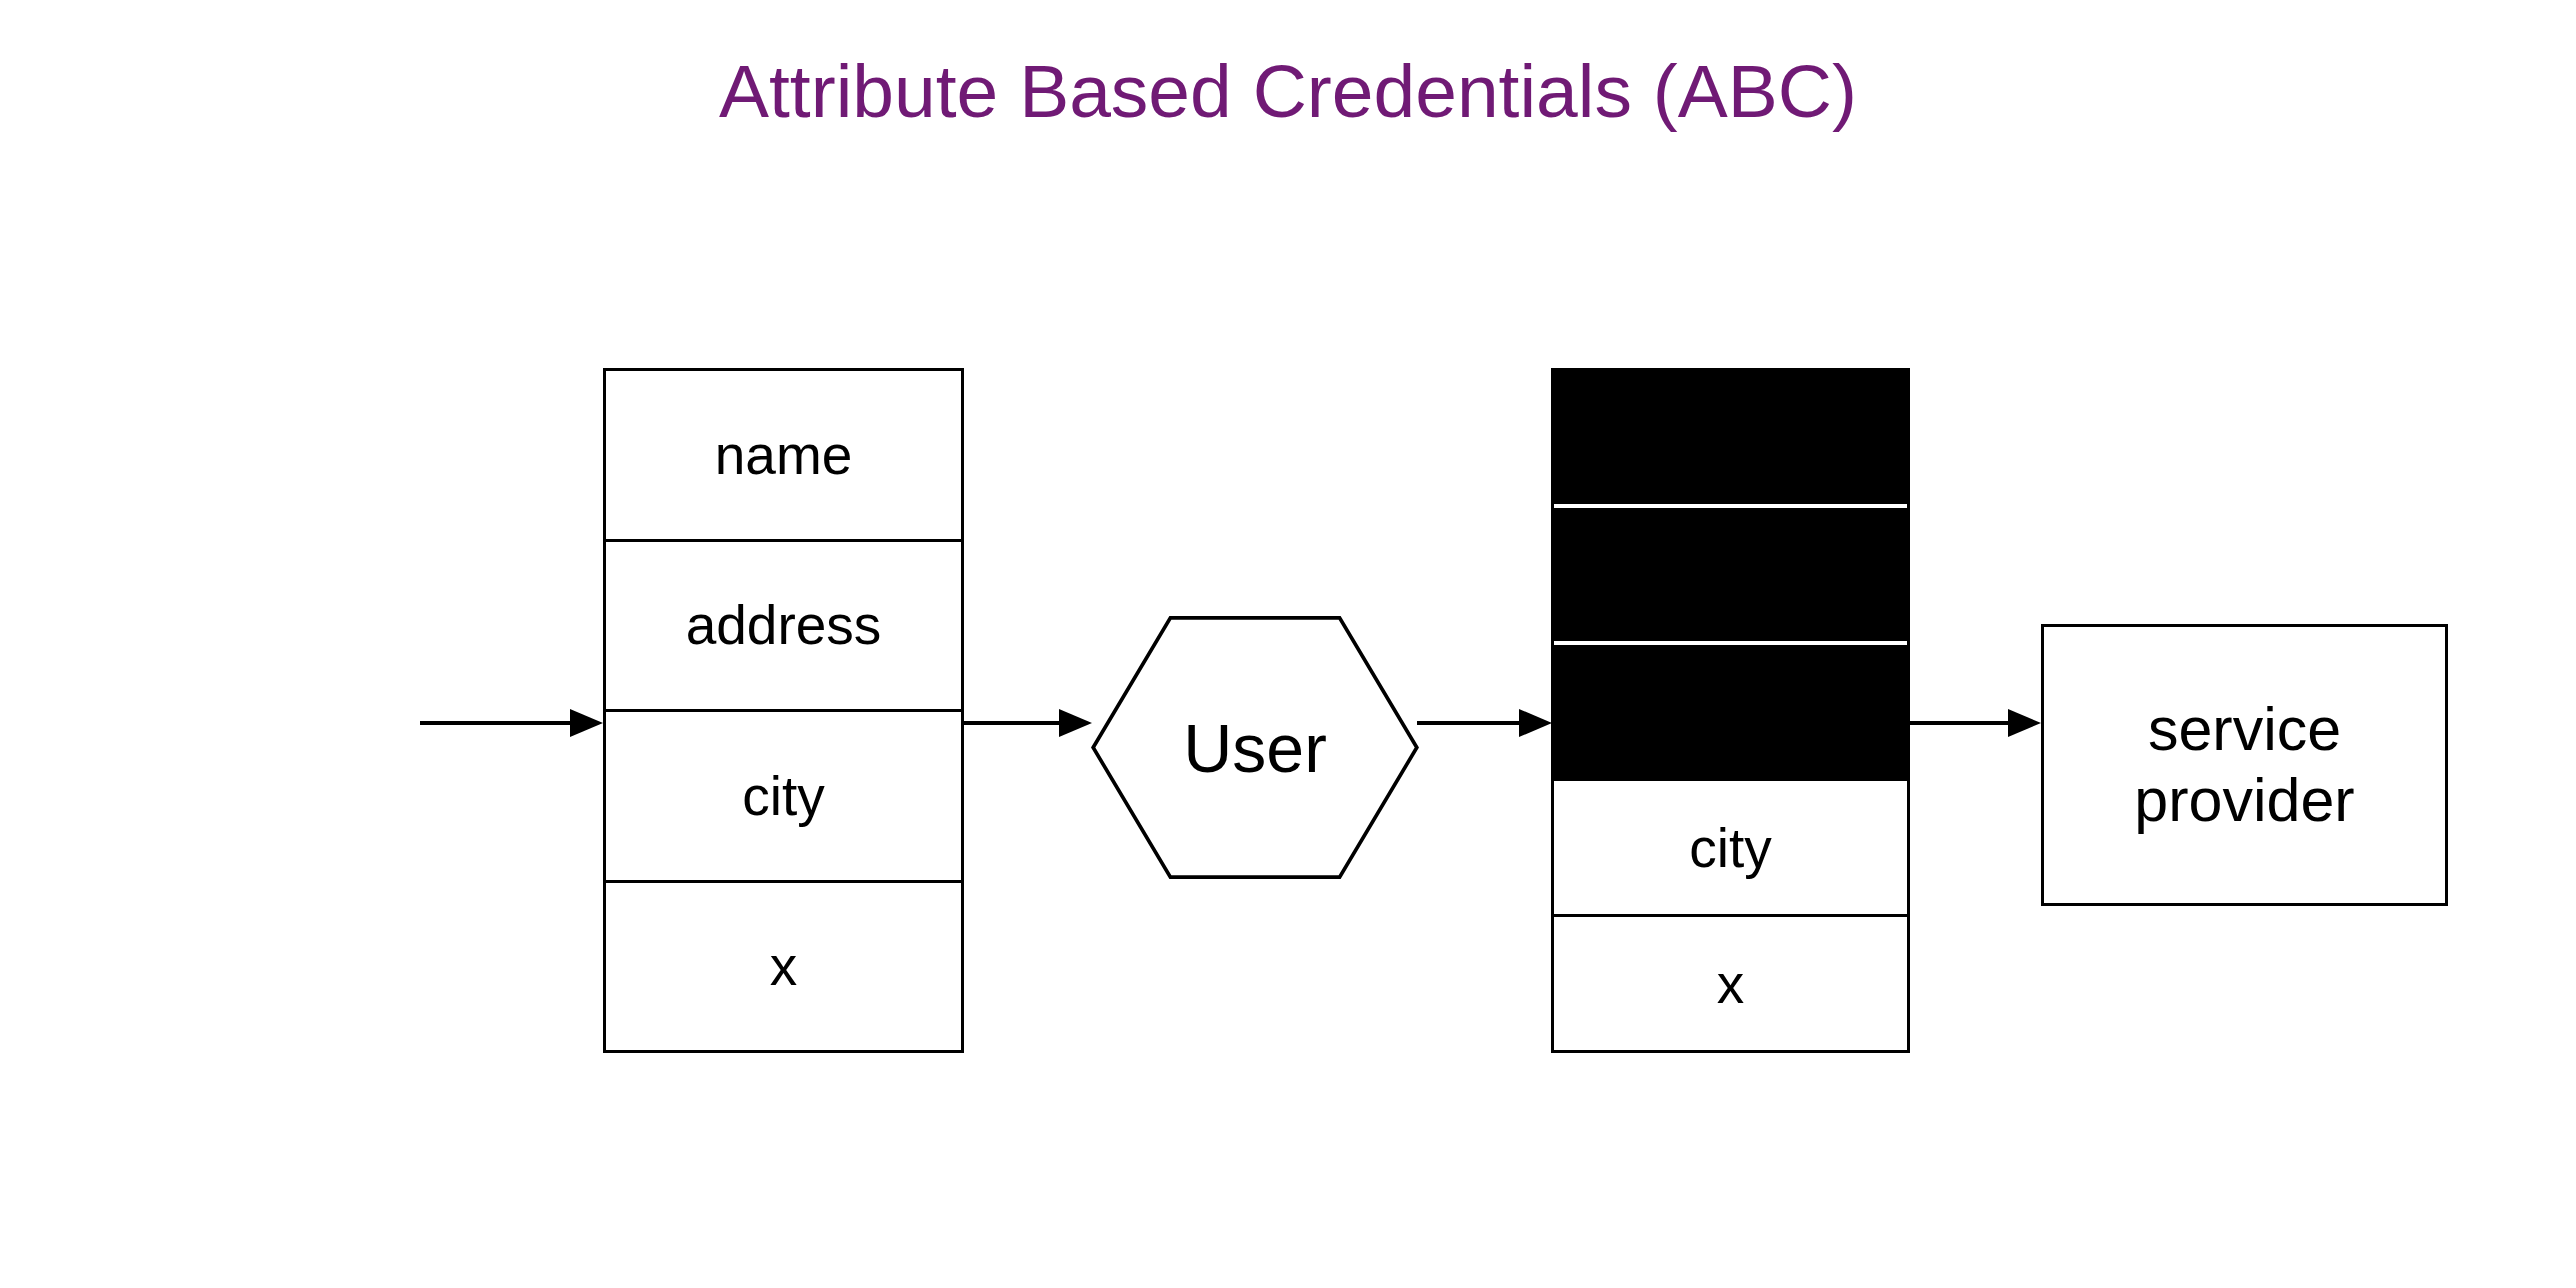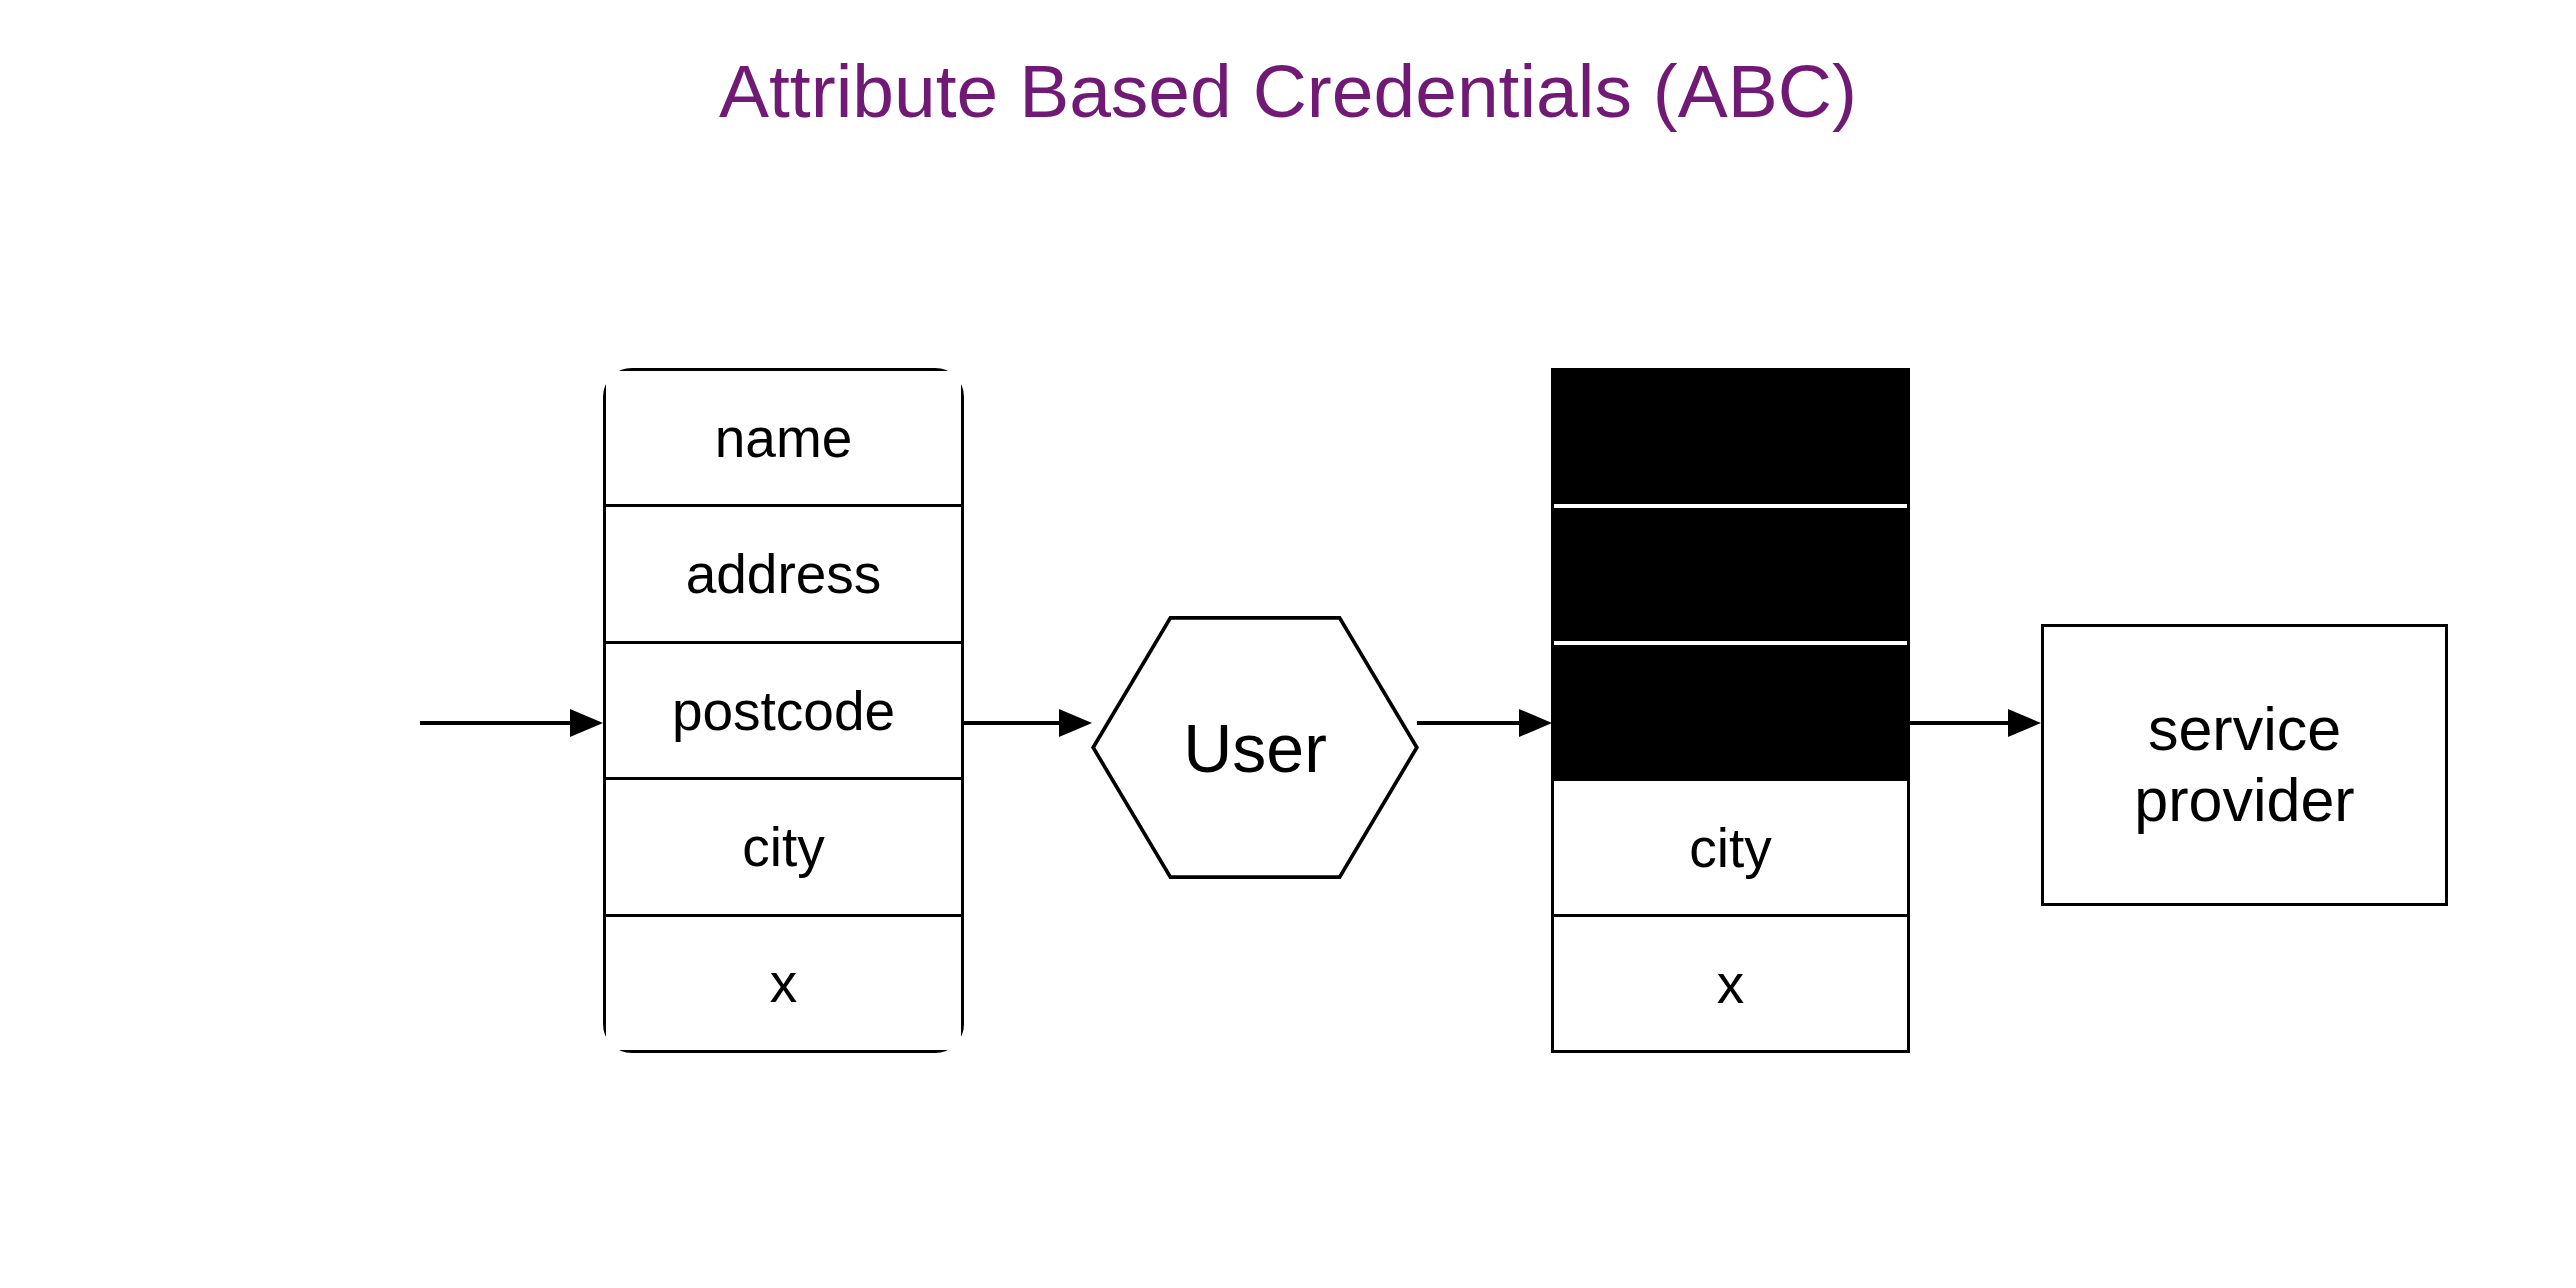--- a/index.html
+++ b/index.html
@@ -47,21 +47,21 @@
   .attr-table {
     position: absolute;
     top: 368px;
     height: 685px;
     box-sizing: border-box;
     border: 3.7px solid #000000;
     background: #ffffff;
     display: flex;
     flex-direction: column;
   }
-  .attr-table.issued { left: 603px; width: 361px; border-radius: 29px; }
+  .attr-table.issued { left: 603px; width: 361px; }
   .attr-table.presented { left: 1551px; width: 359px; }
   .attr-row {
     flex: 1;
     display: flex;
     align-items: center;
     justify-content: center;
     font-size: 55px;
     background: #ffffff;
   }
   .attr-row + .attr-row { border-top: 3.7px solid #000000; }
@@ -133,23 +133,20 @@
   <div class="arrow-head" style="left:570px;"></div>
 
   <div class="attr-table issued">
     <div class="attr-row">
         <span>name</span>
       </div>
     <div class="attr-row">
         <span>address</span>
       </div>
     <div class="attr-row">
-        <span>postcode</span>
-      </div>
-    <div class="attr-row">
         <span>city</span>
       </div>
     <div class="attr-row">
         <span>x</span>
       </div>
   </div>
 
   <div class="arrow-line" style="left:961px; width:101px;"></div>
   <div class="arrow-head" style="left:1059px;"></div>
 

